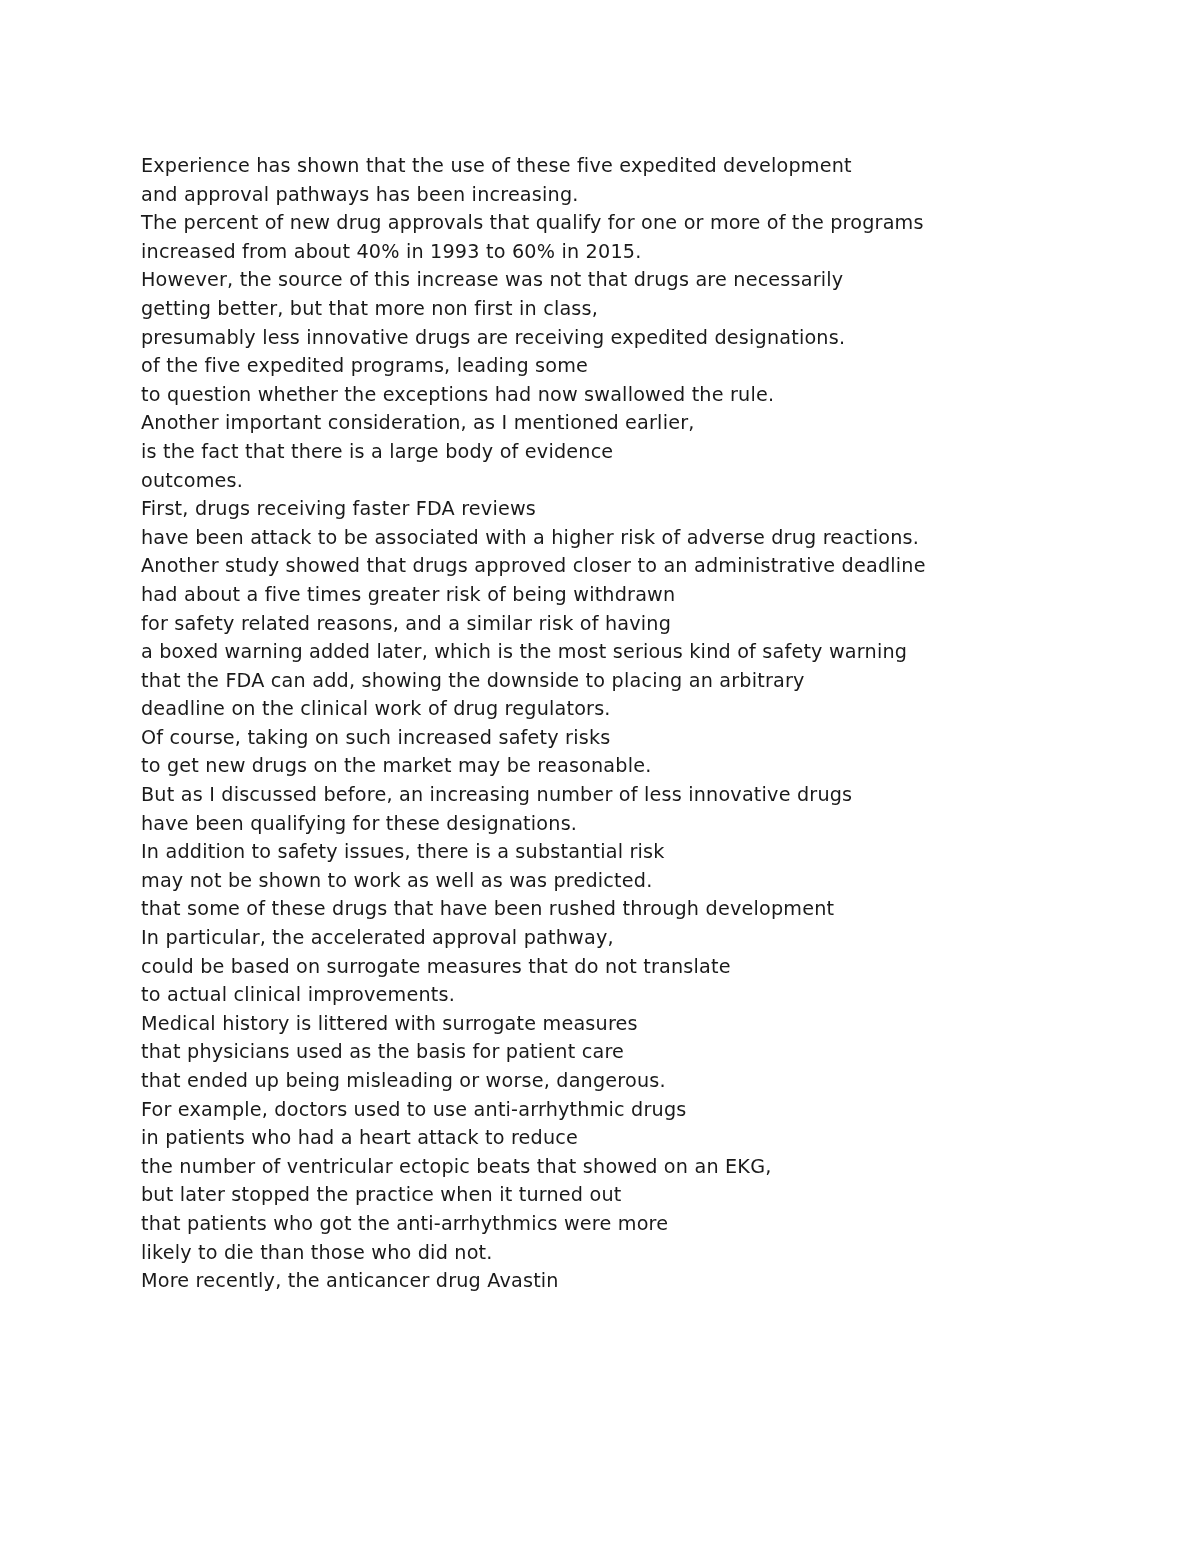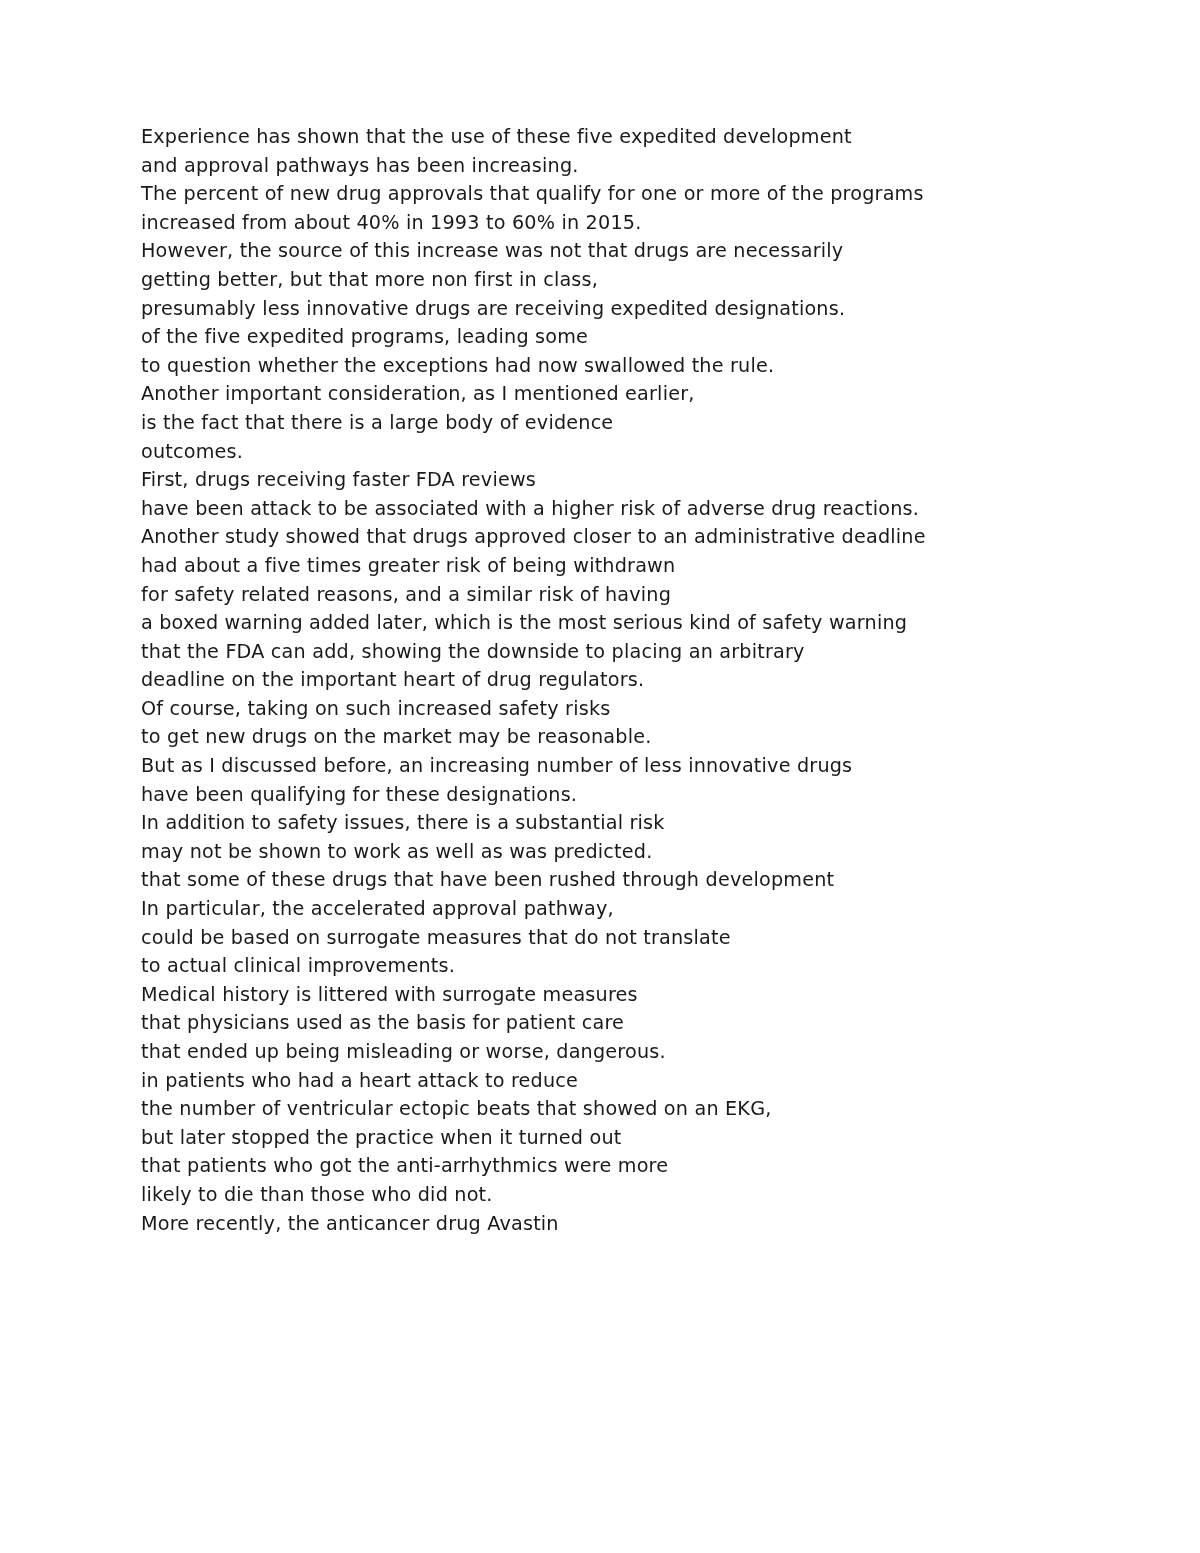--- a/index.html
+++ b/index.html
@@ -11,21 +11,21 @@
     position: relative;
     width: 1200px;
     height: 1553px;
     background: #ffffff;
     box-sizing: border-box;
     overflow: hidden;
   }
   .doc-body {
     position: absolute;
     left: 141px;
-    top: 123px;
+    top: 152px;
     width: 920px;
   }
   .doc-line {
     font-family: "DejaVu Sans", sans-serif;
     font-size: 19.2px;
     line-height: 28.6px;
     color: #1a1a1a;
     white-space: pre-wrap;
     letter-spacing: 0.01em;
   }
@@ -47,34 +47,35 @@
     <div class="doc-line">Another important consideration, as I mentioned earlier,</div>
     <div class="doc-line">is the fact that there is a large body of evidence</div>
     <div class="doc-line">outcomes.</div>
     <div class="doc-line">First, drugs receiving faster FDA reviews</div>
     <div class="doc-line">have been attack to be associated with a higher risk of adverse drug reactions.</div>
     <div class="doc-line">Another study showed that drugs approved closer to an administrative deadline</div>
     <div class="doc-line">had about a five times greater risk of being withdrawn</div>
     <div class="doc-line">for safety related reasons, and a similar risk of having</div>
     <div class="doc-line">a boxed warning added later, which is the most serious kind of safety warning</div>
     <div class="doc-line">that the FDA can add, showing the downside to placing an arbitrary</div>
-    <div class="doc-line">deadline on the important heart of drug regulators.</div>
+    <div class="doc-line">deadline on the clinical work of drug regulators.</div>
     <div class="doc-line">Of course, taking on such increased safety risks</div>
     <div class="doc-line">to get new drugs on the market may be reasonable.</div>
     <div class="doc-line">But as I discussed before, an increasing number of less innovative drugs</div>
     <div class="doc-line">have been qualifying for these designations.</div>
     <div class="doc-line">In addition to safety issues, there is a substantial risk</div>
     <div class="doc-line">may not be shown to work as well as was predicted.</div>
     <div class="doc-line">that some of these drugs that have been rushed through development</div>
     <div class="doc-line">In particular, the accelerated approval pathway,</div>
     <div class="doc-line">could be based on surrogate measures that do not translate</div>
     <div class="doc-line">to actual clinical improvements.</div>
     <div class="doc-line">Medical history is littered with surrogate measures</div>
     <div class="doc-line">that physicians used as the basis for patient care</div>
     <div class="doc-line">that ended up being misleading or worse, dangerous.</div>
+    <div class="doc-line">For example, doctors used to use anti-arrhythmic drugs</div>
     <div class="doc-line">in patients who had a heart attack to reduce</div>
     <div class="doc-line">the number of ventricular ectopic beats that showed on an EKG,</div>
     <div class="doc-line">but later stopped the practice when it turned out</div>
     <div class="doc-line">that patients who got the anti-arrhythmics were more</div>
     <div class="doc-line">likely to die than those who did not.</div>
     <div class="doc-line">More recently, the anticancer drug Avastin</div>
   </div>
 </div>
 
 </body></html>

